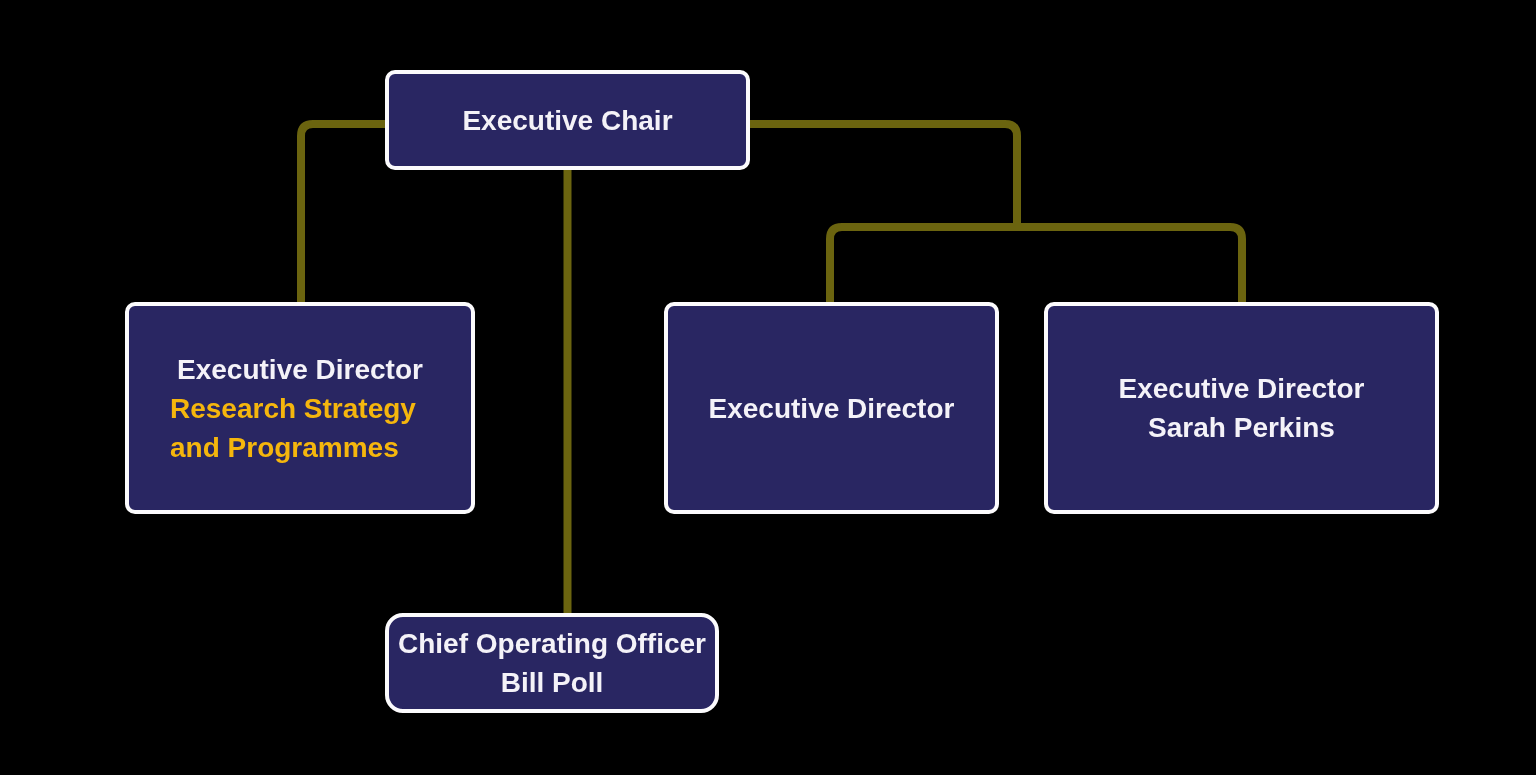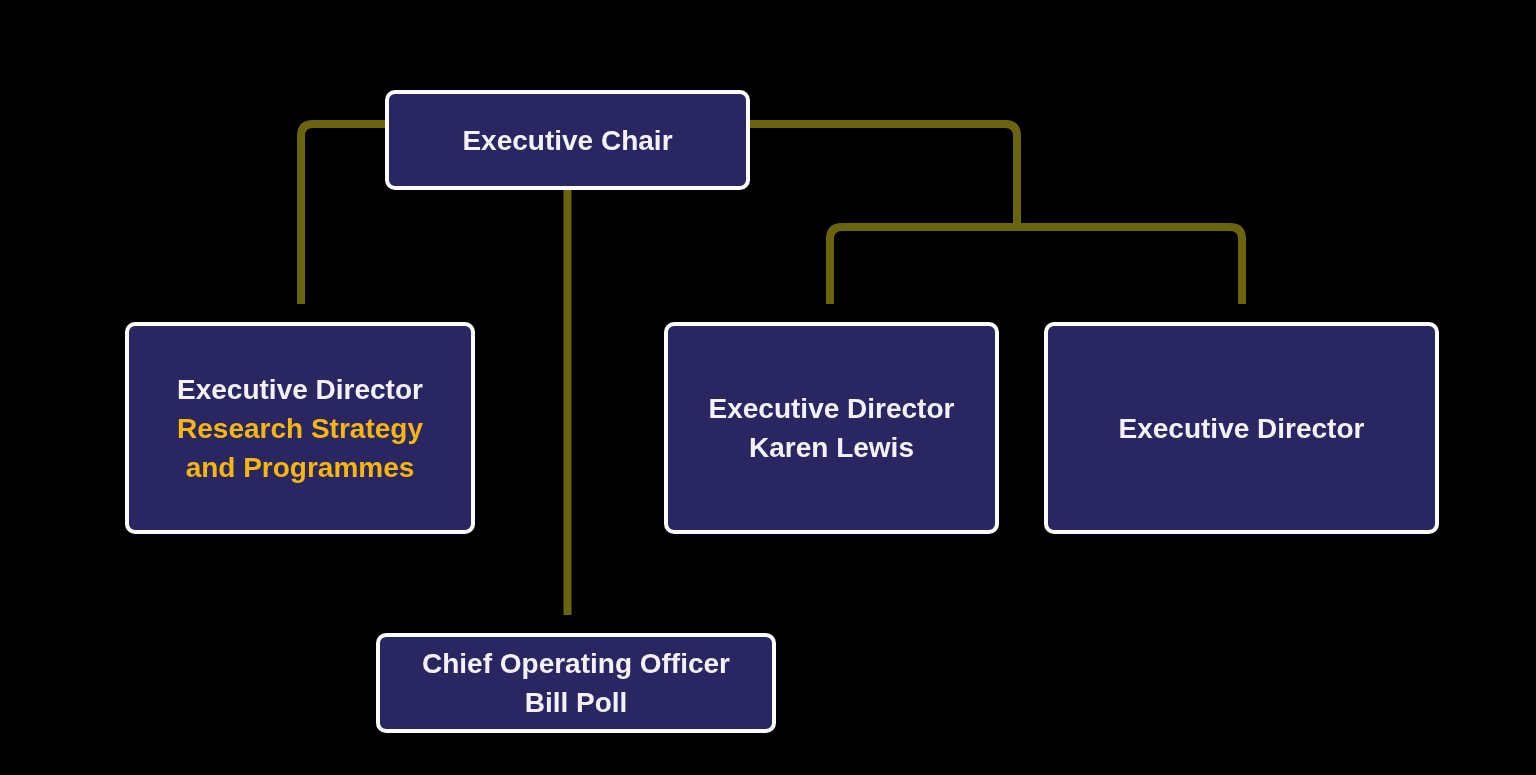--- a/index.html
+++ b/index.html
@@ -35,43 +35,41 @@
   .node {
     position: absolute;
     z-index: 2;
     background: var(--box-fill);
     border: 4px solid var(--box-border);
     border-radius: 10px;
     display: flex;
     flex-direction: column;
     align-items: center;
     justify-content: center;
-    text-align: center;
-    margin-top: 20px;
   }
   .node .line {
     font-size: 28px;
     line-height: 39px;
     white-space: nowrap;
   }
   .node .title, .node .person {
     color: var(--text-primary);
     font-weight: 700;
   }
   .node .dept {
     color: var(--text-accent);
     font-weight: 700;
     white-space: normal;
   }
   
   .node-exec-chair  { left: 385px;  top: 70px;  width: 365px; height: 100px; }
   .node-research    { left: 125px;  top: 302px; width: 350px; height: 212px; }
   .node-capability  { left: 664px;  top: 302px; width: 335px; height: 212px; }
   .node-strategic   { left: 1044px; top: 302px; width: 395px; height: 212px; }
-  .node-coo         { left: 376px;  top: 613px; width: 400px; height: 100px; }
+  .node-coo         { left: 385px;  top: 613px; width: 334px; height: 100px; border-radius: 18px; }
   .node-research .dept   { max-width: 260px; }
   .node-capability .dept { max-width: 230px; }
   .node-strategic .dept  { max-width: 345px; }
 </style>
 </head>
 <body>
 
 <div class="canvas">
 
   <svg class="connectors" viewBox="0 0 1536 775" xmlns="http://www.w3.org/2000/svg">
@@ -85,25 +83,25 @@
     <div class="line title">Executive Chair</div>
   </div>
 
   <div class="node node-research">
     <div class="line title">Executive Director</div>
     <div class="line dept">Research Strategy and Programmes</div>
   </div>
 
   <div class="node node-capability">
     <div class="line title">Executive Director</div>
-    <div class="line person">Karen Lewis</div>
   </div>
 
   <div class="node node-strategic">
     <div class="line title">Executive Director</div>
+    <div class="line person">Sarah Perkins</div>
   </div>
 
   <div class="node node-coo">
     <div class="line title">Chief Operating Officer</div>
     <div class="line person">Bill Poll</div>
   </div>
 
 </div>
 
 </body></html>

